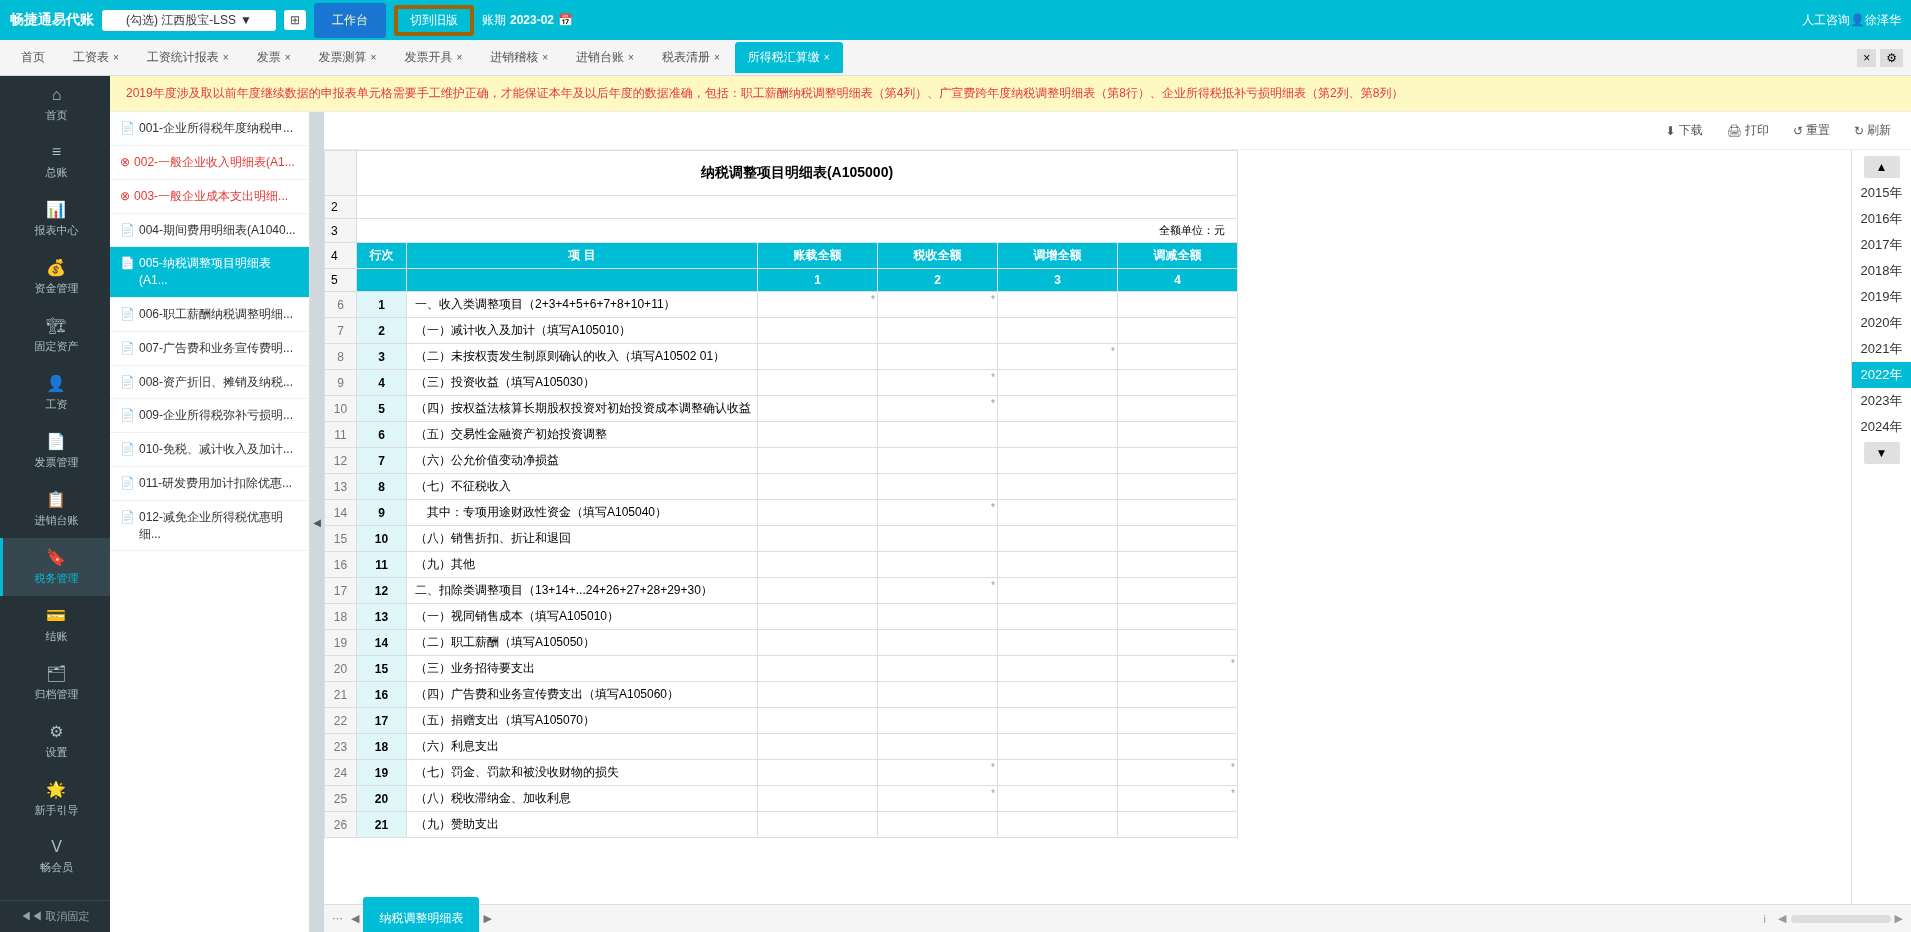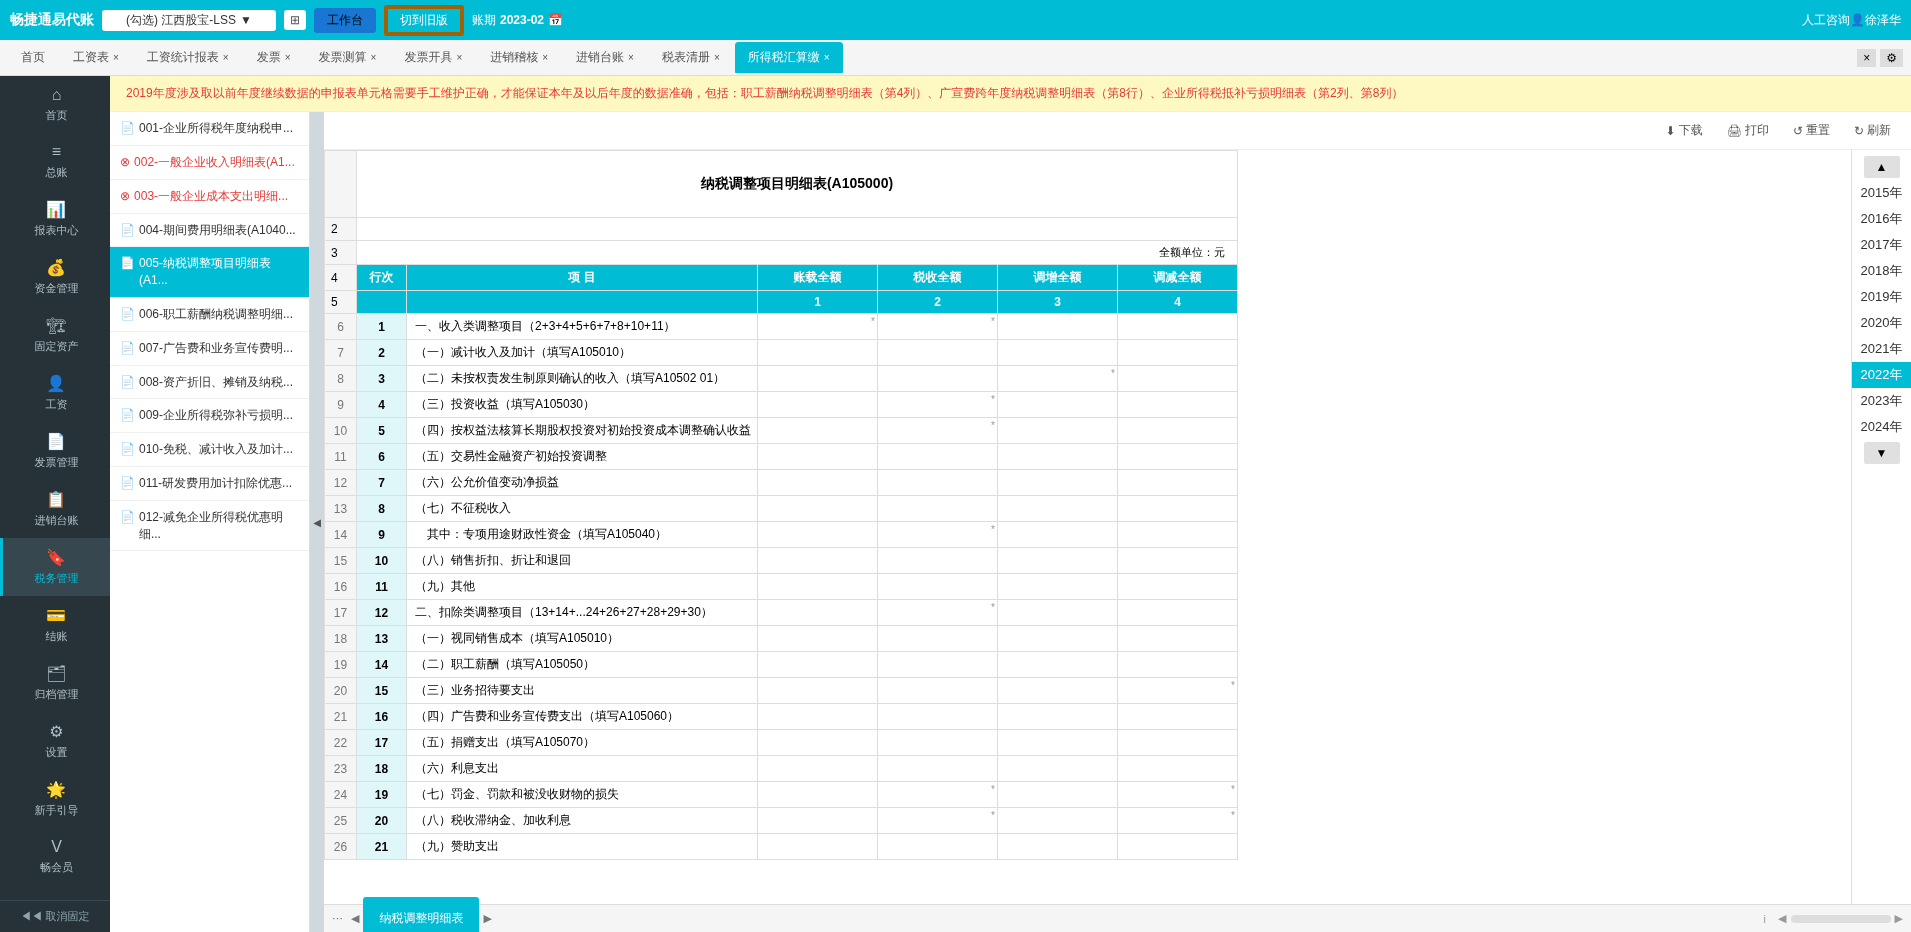--- a/index.html
+++ b/index.html
@@ -3,21 +3,21 @@
   <meta charset="utf-8">
   <style>
     * { box-sizing: border-box; margin: 0; padding: 0; }
     body { font-family: 'Microsoft YaHei', sans-serif; font-size: 12px; background: #f0f2f5; display: flex; flex-direction: column; height: 932px; overflow: hidden; }
 
     
     .top-bar { height: 40px; background: #00bcd4; display: flex; align-items: center; padding: 0 10px; gap: 8px; flex-shrink: 0; }
     .top-bar-logo { color: white; font-size: 14px; font-weight: bold; white-space: nowrap; }
     .top-bar-company { background: white; border-radius: 3px; padding: 2px 24px; font-size: 12px; color: #333; display: flex; align-items: center; gap: 4px; min-width: 160px; }
     .top-bar-icon-btn { background: white; border: none; border-radius: 3px; padding: 3px 6px; cursor: pointer; color: #555; font-size: 12px; }
-    .top-bar-btn { background: #00bcd4; border: 1px solid #e5e5e5; border-radius: 3px; padding: 3px 12px; color: #000000; cursor: pointer; font-size: 12px; }
+    .top-bar-btn { background: #00bcd4; border: 6px solid #e5e5e5; border-radius: 3px; padding: 3px 12px; color: #fef9c3; cursor: pointer; font-size: 12px; }
     .top-bar-btn.active { background: #1976d2; border-color: #1976d2; }
     .top-bar-btn.outline { background: transparent; border: 4px solid #a16207; color: white; }
     .top-bar-period { color: white; font-size: 12px; display: flex; align-items: center; gap: 4px; }
     .top-bar-right { margin-left: auto; display: flex; align-items: center; color: white; font-size: 12px; }
 
     
     .tab-bar { height: 36px; background: #f5f5f5; border-bottom: 1px solid #ddd; display: flex; align-items: center; padding: 0 8px; gap: 2px; flex-shrink: 0; overflow: hidden; }
     .tab-item { padding: 6px 12px; font-size: 12px; cursor: pointer; color: #555; border: 1px solid transparent; border-radius: 3px 3px 0 0; white-space: nowrap; display: flex; align-items: center; gap: 4px; }
     .tab-item.active { background: #00bcd4; color: white; border-color: #00bcd4; }
     .tab-close { font-size: 10px; color: inherit; cursor: pointer; }
@@ -309,21 +309,21 @@
                 <col style="width:290px">
                 <col style="width:120px">
                 <col style="width:120px">
                 <col style="width:120px">
                 <col style="width:120px">
               </colgroup>
 
               <tbody>
                   <tr>
                 <td class="corner-cell"></td>
-                <td colspan="6" class="title-row" style="font-size:14px;font-weight:bold;text-align:center;padding:24px;">纳税调整项目明细表(A105000)</td>
+                <td colspan="6" class="title-row" style="font-size:14px;font-weight:bold;text-align:center;padding:13px;">纳税调整项目明细表(A105000)</td>
               </tr>
 
               <tr>
                 <td class="corner-cell">2</td>
                 <td colspan="6"></td>
               </tr>
 
               <tr>
                 <td class="corner-cell">3</td>
                 <td colspan="6" class="unit-row" style="text-align:right;padding-right:12px;font-size:11px;">全额单位：元</td>

